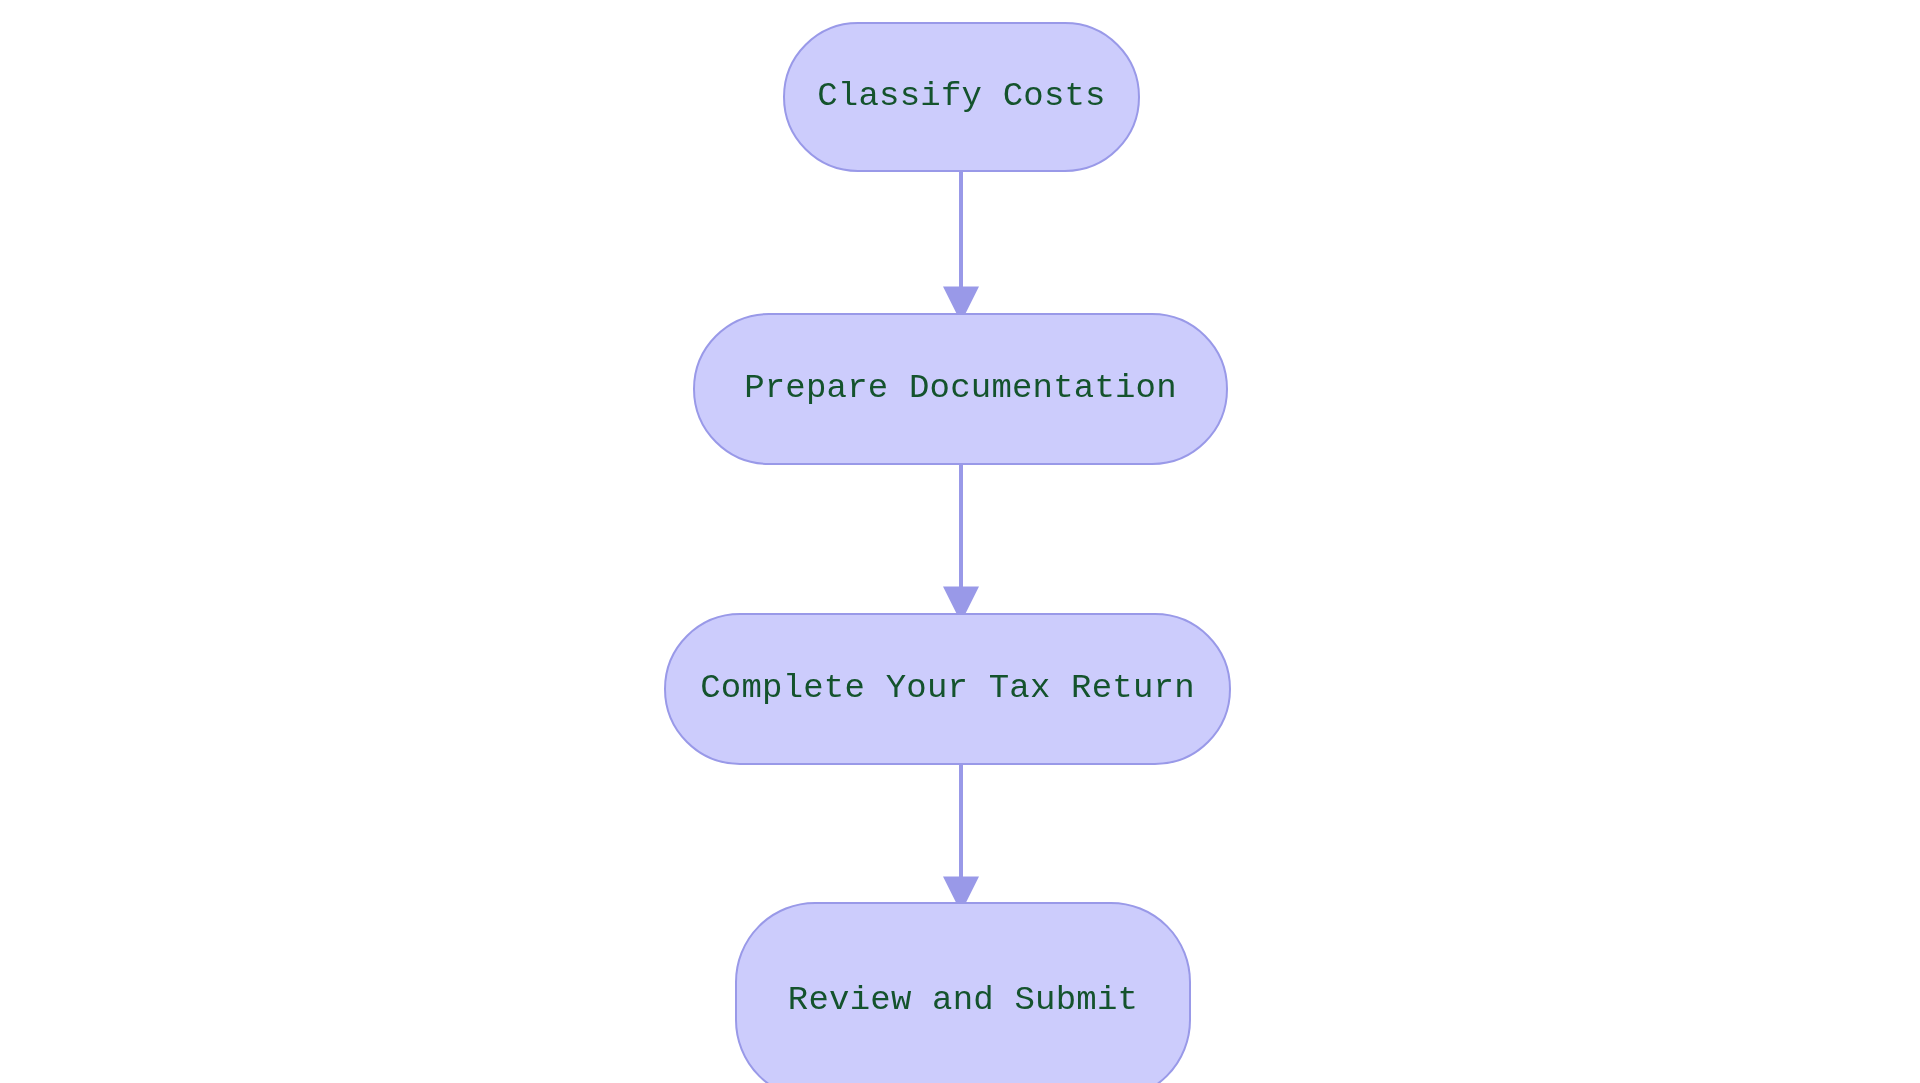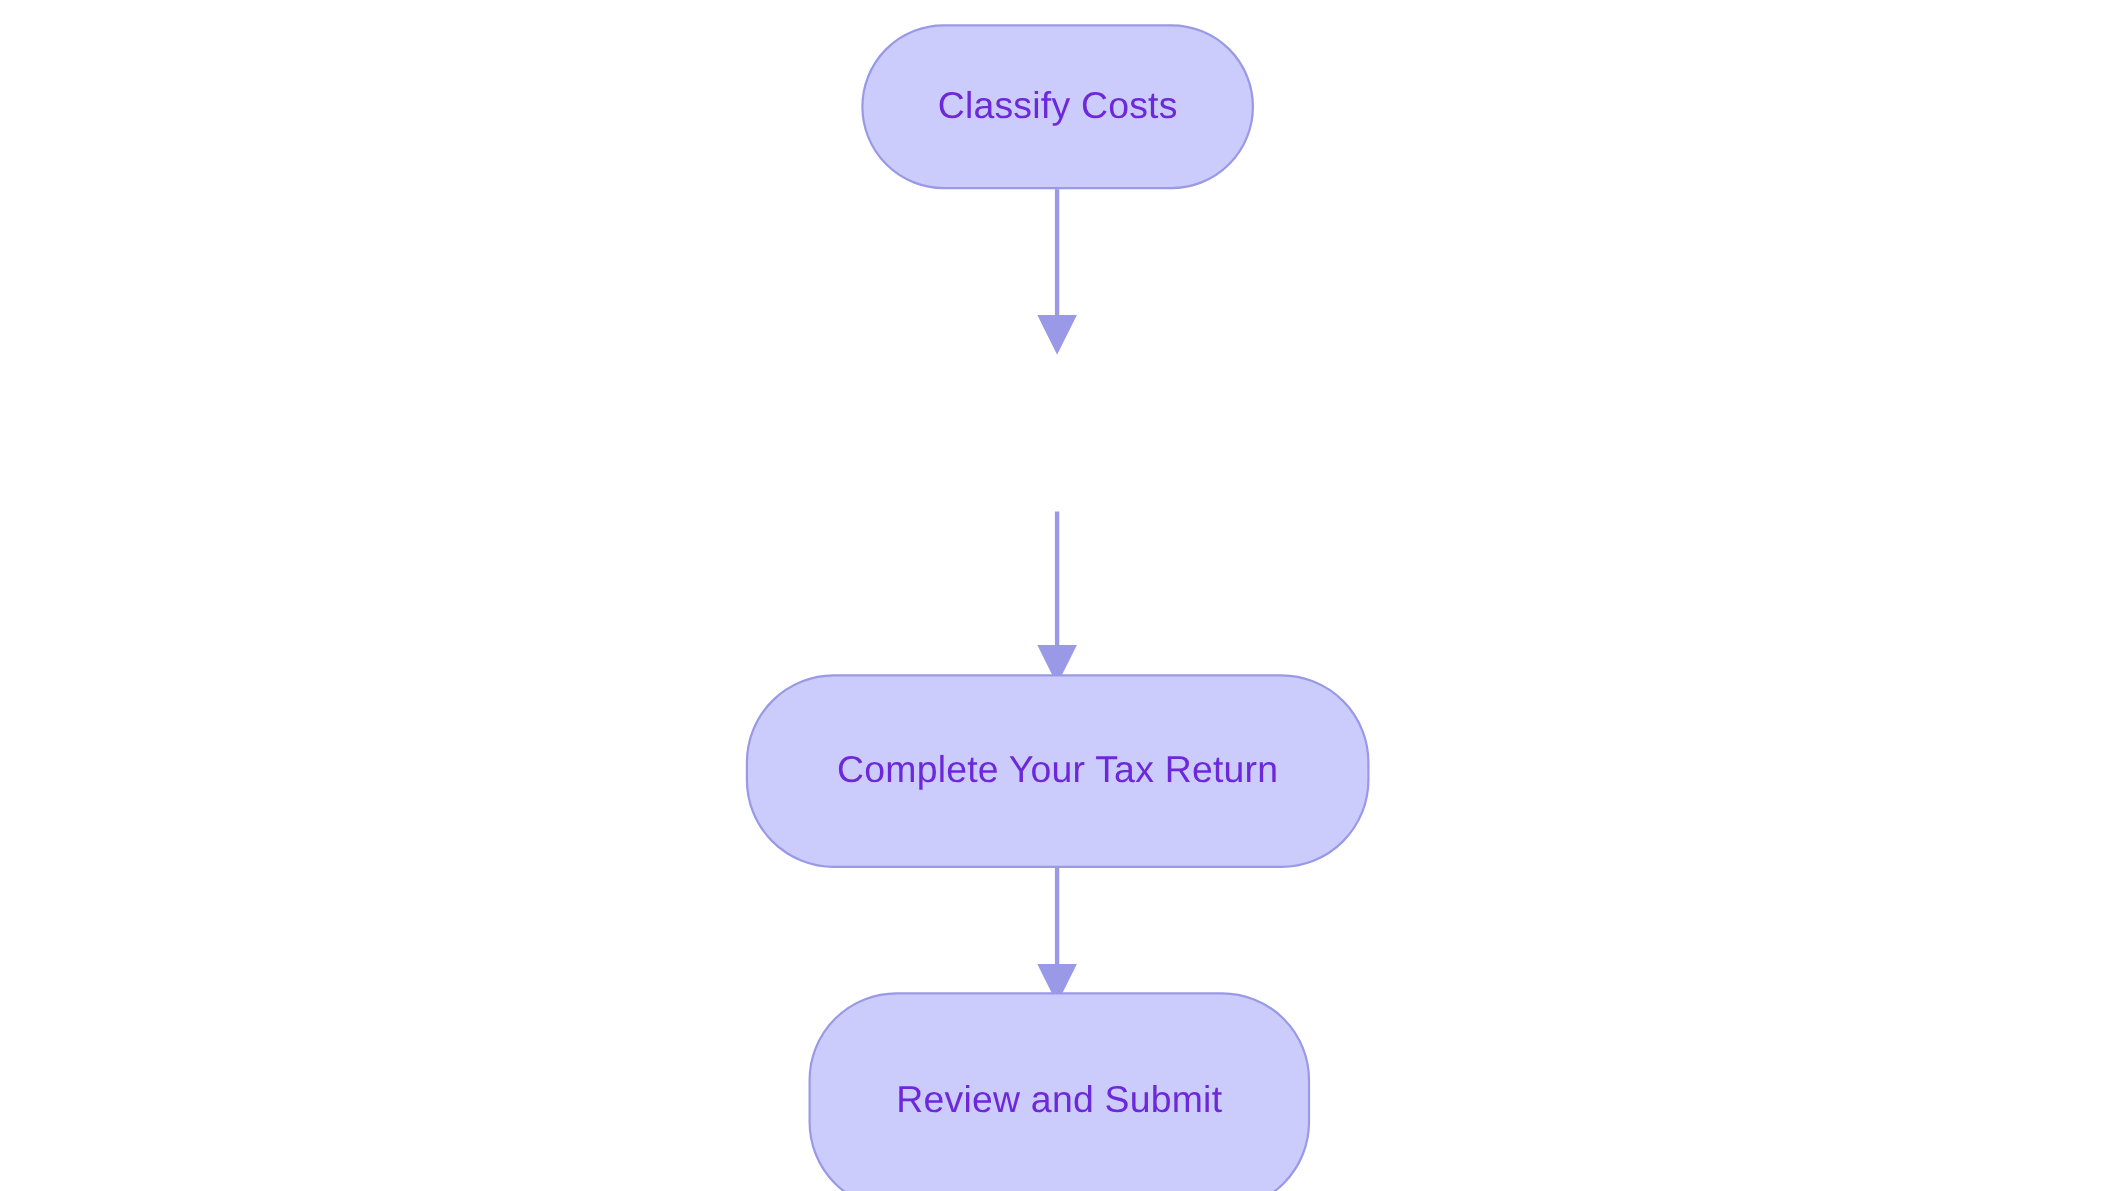--- a/index.html
+++ b/index.html
@@ -37,33 +37,33 @@
     display: flex;
     align-items: center;
     justify-content: center;
     background: #ccccfc;
     border: 2px solid #9999e8;
     border-radius: 80px;
     text-align: center;
   }
 
   .flow-node .node-label {
-    color: #6d28d9;
+    color: #14532d;
     font-size: 34px;
     font-weight: 400;
     letter-spacing: 0.2px;
     line-height: 1.1;
     white-space: nowrap;
-    font-family: Liberation Sans, sans-serif;
+    font-family: Liberation Mono, monospace;
   }
 
   
   #node-classify-costs        { left: 783px;  top: 22px;  width: 357px; height: 150px; }
   #node-prepare-documentation { left: 693px;  top: 313px; width: 535px; height: 152px; }
-  #node-complete-tax-return   { left: 678px;  top: 613px; width: 567px; height: 176px; }
+  #node-complete-tax-return   { left: 664px;  top: 613px; width: 567px; height: 152px; }
   #node-review-and-submit     { left: 735px;  top: 902px; width: 456px; height: 198px; }
 </style>
 </head>
 <body>
 
 <div id="flowchart-canvas">
 
   <svg class="edges-layer" width="1920" height="1083" viewBox="0 0 1920 1083" xmlns="http://www.w3.org/2000/svg">
     <defs>
       <marker id="arrowhead" markerWidth="10" markerHeight="9" refX="0.4" refY="4.5" orient="auto" markerUnits="strokeWidth">
@@ -75,20 +75,23 @@
 
     <line x1="961" y1="465" x2="961" y2="588" stroke="#9999e8" stroke-width="4" marker-end="url(#arrowhead)"></line>
 
     <line x1="961" y1="765" x2="961" y2="878" stroke="#9999e8" stroke-width="4" marker-end="url(#arrowhead)"></line>
   </svg>
 
   <div class="flow-node" id="node-classify-costs">
     <span class="node-label">Classify Costs</span>
   </div>
 
+  <div class="flow-node" id="node-prepare-documentation">
+    <span class="node-label">Prepare Documentation</span>
+  </div>
 
   <div class="flow-node" id="node-complete-tax-return">
     <span class="node-label">Complete Your Tax Return</span>
   </div>
 
   <div class="flow-node" id="node-review-and-submit">
     <span class="node-label">Review and Submit</span>
   </div>
 
 </div>

